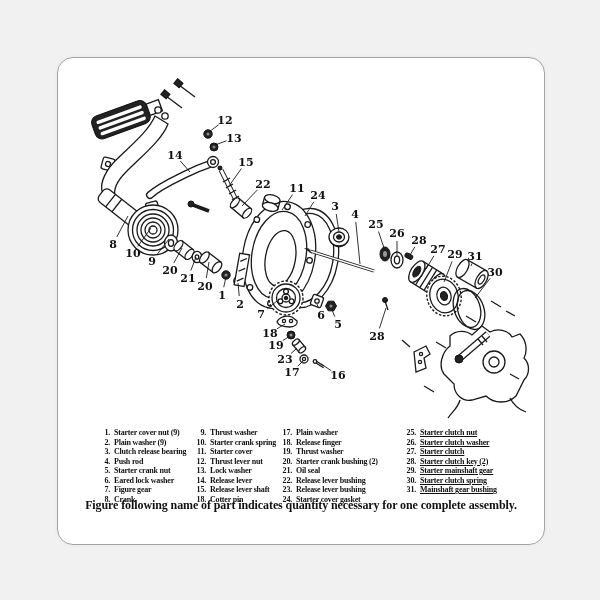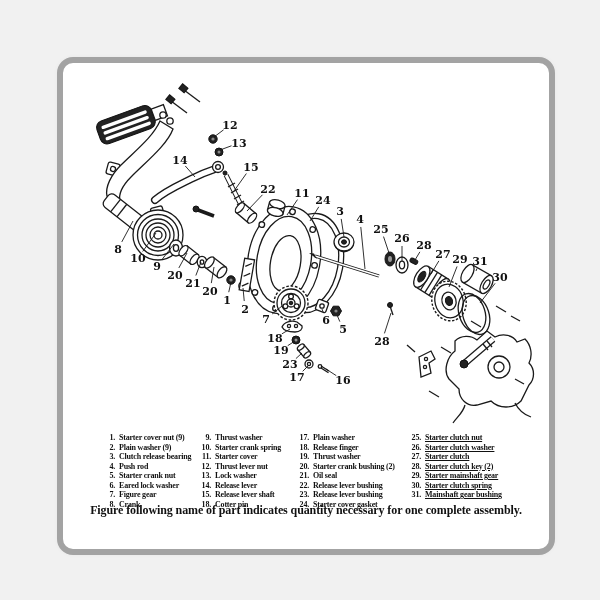--- a/index.html
+++ b/index.html
@@ -1,30 +1,30 @@
 <!DOCTYPE html>
 <html><head>
 <meta charset="utf-8">
 <style>
   html,body{margin:0;padding:0;width:600px;height:600px;overflow:hidden;}
   body{background:#f1f1f1;font-family:"Liberation Serif",serif;}
   .card{position:absolute;left:57px;top:57px;width:486px;height:486px;background:#ffffff;
-        border-radius:16px;border:6px solid #a3a3a3;box-shadow:0 0 4px rgba(0,0,0,0.04);}
+        border-radius:16px;border:1px solid #a3a3a3;box-shadow:0 0 4px rgba(0,0,0,0.04);}
   .diagram-svg{position:absolute;left:0;top:0;width:486px;height:486px;}
   .ln{fill:none;stroke:#1a1a1a;stroke-width:1.3;}
   .wh{fill:#ffffff;stroke:#1a1a1a;stroke-width:1.3;}
   .dk{fill:#222222;stroke:#111111;stroke-width:1;}
   .callout-num{font-family:"DejaVu Serif",serif;font-weight:bold;font-size:11px;fill:#111;
                text-anchor:middle;dominant-baseline:central;}
   .callout-line{stroke:#1a1a1a;stroke-width:0.9;}
   .plist{position:absolute;left:0;top:370px;width:526px;height:80px;font-size:8px;font-weight:bold;color:#111;}
   .pcol{position:absolute;top:0;}
   .pcol:nth-child(1){left:34px;}
   .pcol:nth-child(2){left:130px;}
-  .pcol:nth-child(3){left:228px;}
+  .pcol:nth-child(3){left:216px;}
   .pcol:nth-child(4){left:340px;text-decoration:underline;}
   .prow{height:9.5px;line-height:9.5px;white-space:nowrap;letter-spacing:-0.2px;}
   .pnum{display:inline-block;width:18px;text-align:right;}
   .pname{margin-left:4px;}
   .footnote{position:absolute;left:0;top:440px;width:486px;text-align:center;
             font-size:12px;font-weight:bold;color:#111;letter-spacing:-0.1px;}
 </style>
 </head>
 <body>
 

